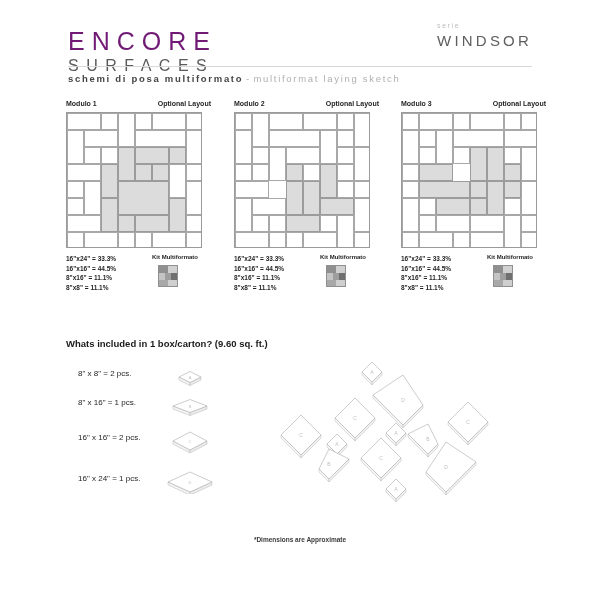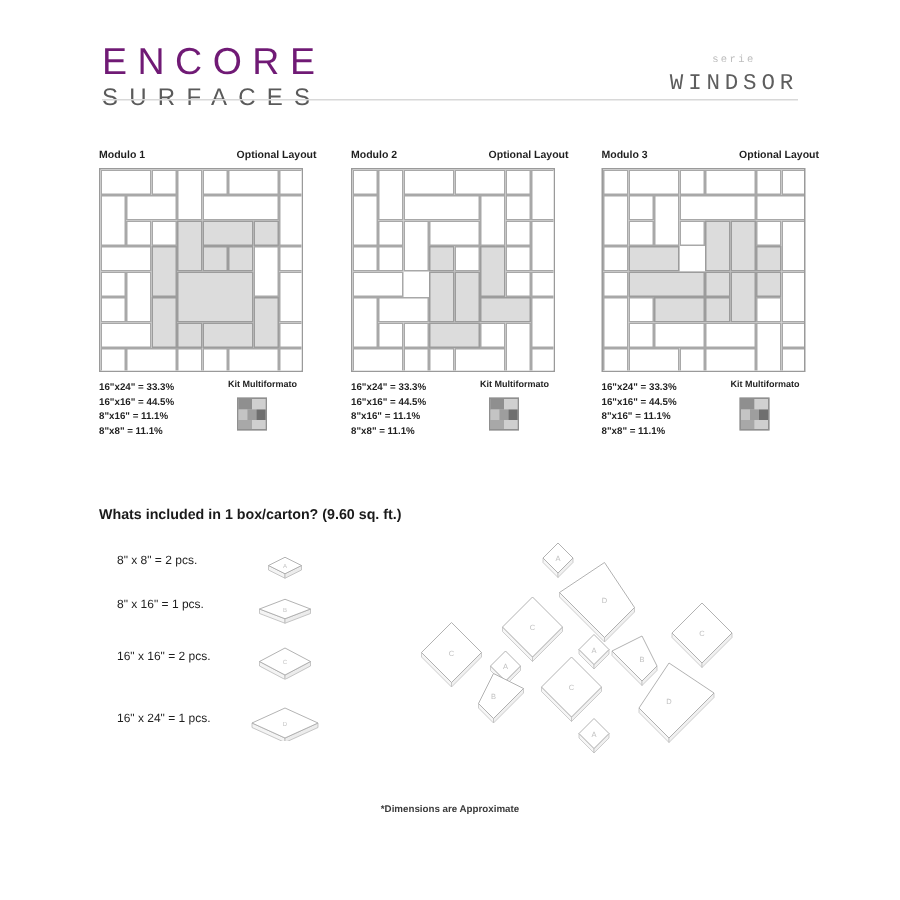--- a/index.html
+++ b/index.html
@@ -41,23 +41,22 @@
     letter-spacing: 7.5px;
     color: #5a5a5a;
     font-weight: 400;
     line-height: 1.3;
     margin-top: 2px;
     white-space: nowrap;
   }
   #serie-block {
     position: absolute;
     right: 68px;
-    top: 36px;
-    text-align: center;
-    font-family: Liberation Mono, monospace;
+    top: 22px;
+    text-align: left;
   }
   #serie-label {
     font-size: 7px;
     letter-spacing: 1.6px;
     color: #bdbdbd;
     text-transform: lowercase;
   }
   #serie-name {
     font-size: 15px;
     letter-spacing: 3.2px;
@@ -231,20 +230,25 @@
 <div id="header">
   <div id="brand">
     <div id="brand-line1">ENCORE</div>
     <div id="brand-line2">SURFACES</div>
   </div>
   <div id="serie-block">
     <div id="serie-label">serie</div>
     <div id="serie-name">WINDSOR</div>
   </div>
   <div id="header-rule"></div>
+  <div id="subtitle">
+    <span class="it">schemi di posa multiformato</span>
+    <span class="sep">-</span>
+    <span class="en">multiformat laying sketch</span>
+  </div>
 </div>
 
 <div class="module" id="module-0">
   <div class="module-head">
     <span class="m-name">Modulo 1</span>
     <span class="m-opt">Optional Layout</span>
   </div>
   <div class="grid-box">
       <div class="tile" style="left: 0px; top: 0px; width: 34px; height: 17px;"></div>
       <div class="tile" style="left: 34px; top: 0px; width: 17px; height: 17px;"></div>

